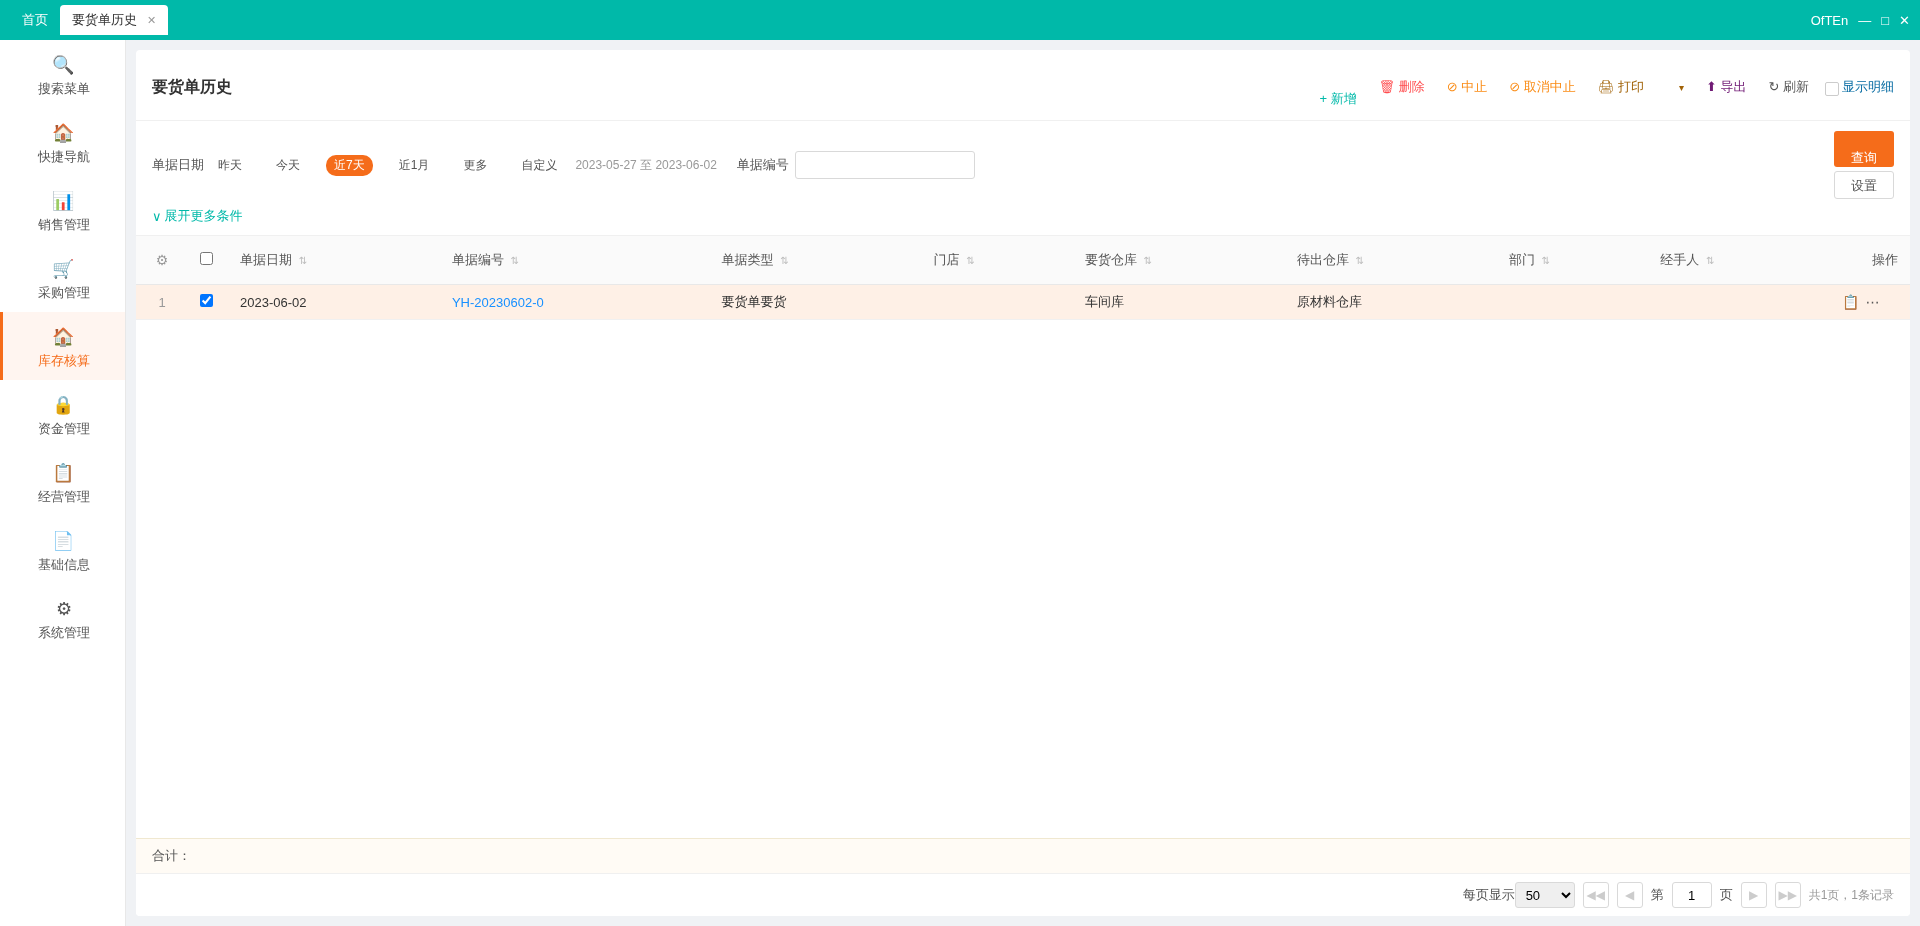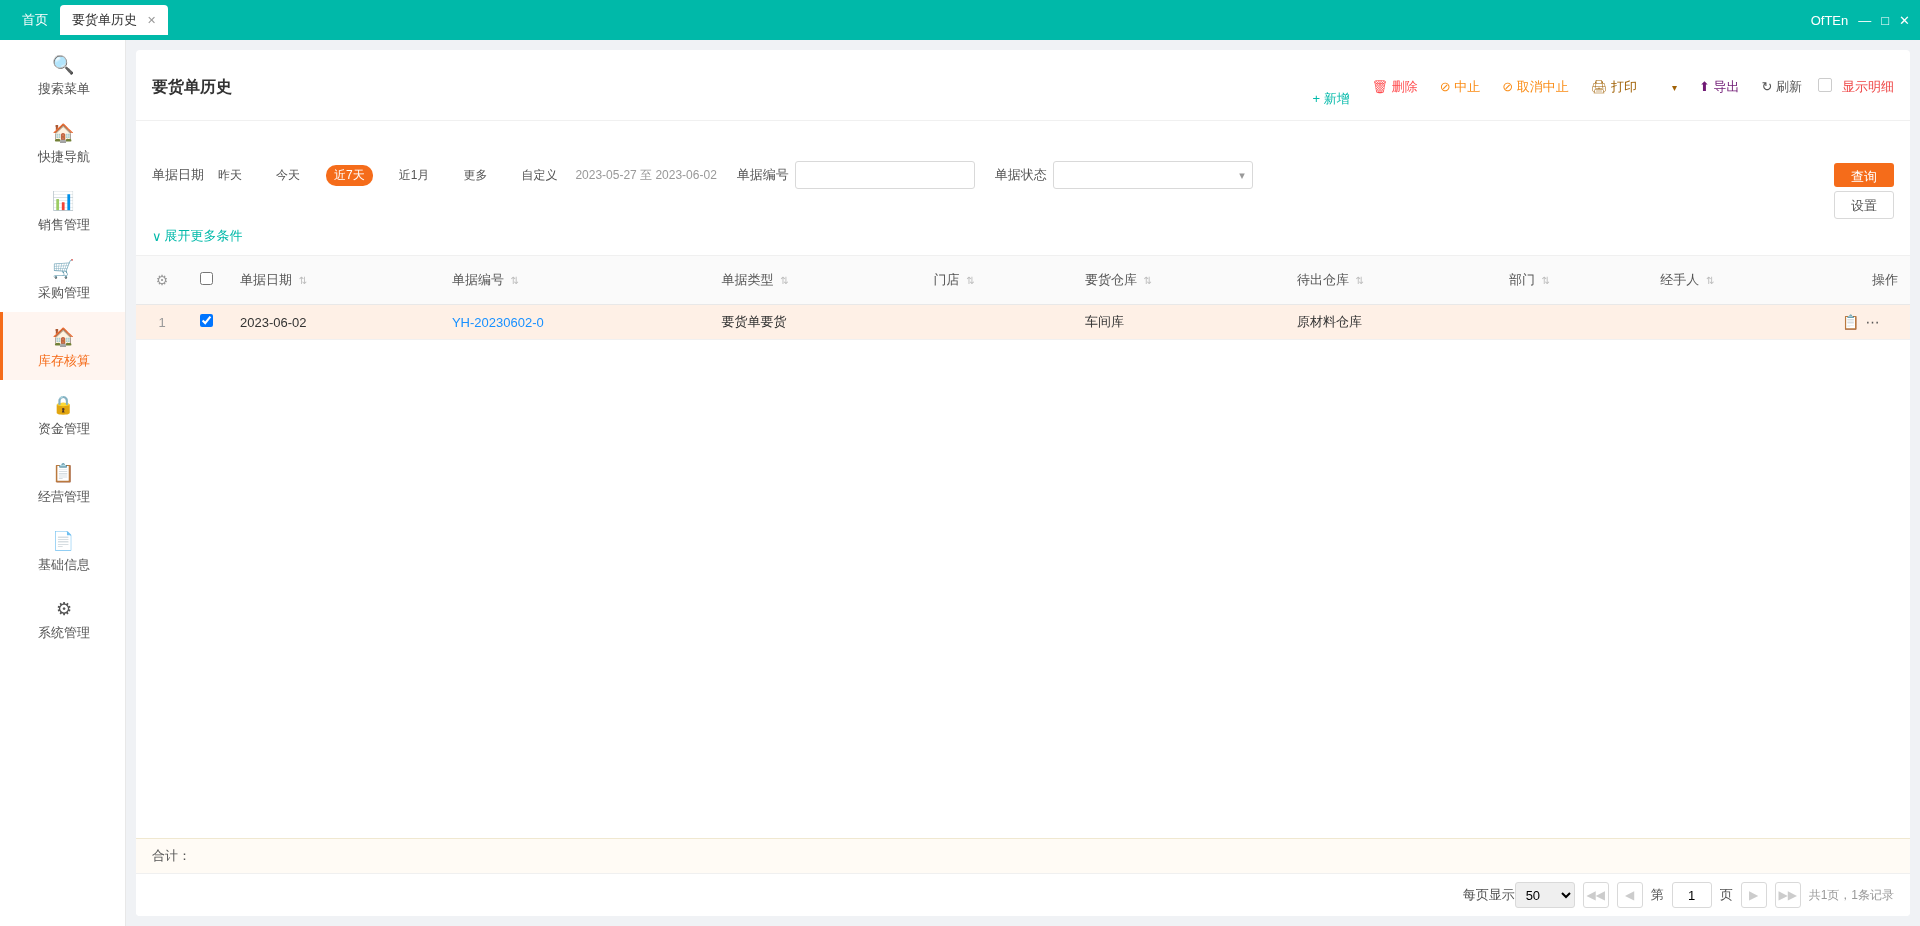--- a/index.html
+++ b/index.html
@@ -134,25 +134,25 @@
     .toolbar-btn.new-btn { color: #00b9a9; margin-top: 24px; }
     .toolbar-btn.del-btn { color: #ff4d4f; }
     .toolbar-btn.stop-btn { color: #fa8c16; }
     .toolbar-btn.cancel-btn { color: #fa8c16; }
     .toolbar-btn.print-btn { color: #a16207; gap: 35px; }
     .toolbar-btn.export-btn { color: #701a75; }
     .toolbar-btn.refresh-btn { color: #555; }
 
     .show-detail-btn {
       display: flex;
-      align-items: flex-start;
-      gap: 10px;
+      align-items: flex-end;
+      gap: 3px;
       cursor: pointer;
       font-size: 12px;
-      color: #ef4444;
+      color: #0369a1;
     }
     .checkbox-display {
       width: 14px;
       height: 14px;
       border: 1px solid #ccc;
       display: inline-block;
       border-radius: 2px;
     }
 
     
@@ -243,25 +243,24 @@
       display: flex;
       flex-direction: column;
       gap: 4px;
       margin-left: auto;
     }
     .query-btn {
       background: #f56c1a;
       color: #fff;
       border: none;
       border-radius: 3px;
-      padding: 5px 16px;
+      padding: 18px 16px;
       cursor: pointer;
       font-size: 13px;
       height: 24px;
-      margin-top: 32px;
     }
     .settings-btn {
       background: #fff;
       color: #555;
       border: 1px solid #d9d9d9;
       border-radius: 3px;
       padding: 5px 16px;
       cursor: pointer;
       font-size: 13px;
       height: 28px;
@@ -477,28 +476,20 @@
               <span class="date-btn">自定义</span>
             </div>
             <span class="date-range">2023-05-27 至 2023-06-02</span>
           </div>
 
           <div class="filter-item">
             <span class="filter-label">单据编号</span>
             <input type="text" class="filter-input" style="">
           </div>
 
-          <div class="filter-item">
-            <span class="filter-label">单据状态</span>
-            <div class="select-wrapper">
-              <select class="filter-select">
-                <option value=""></option>
-              </select>
-            </div>
-          </div>
 
           <div class="action-btns">
             <button class="query-btn">查询</button>
             <button class="settings-btn">设置</button>
           </div>
         </div>
 
         <div class="expand-more">
           <span>∨</span>
           <span>展开更多条件</span>

